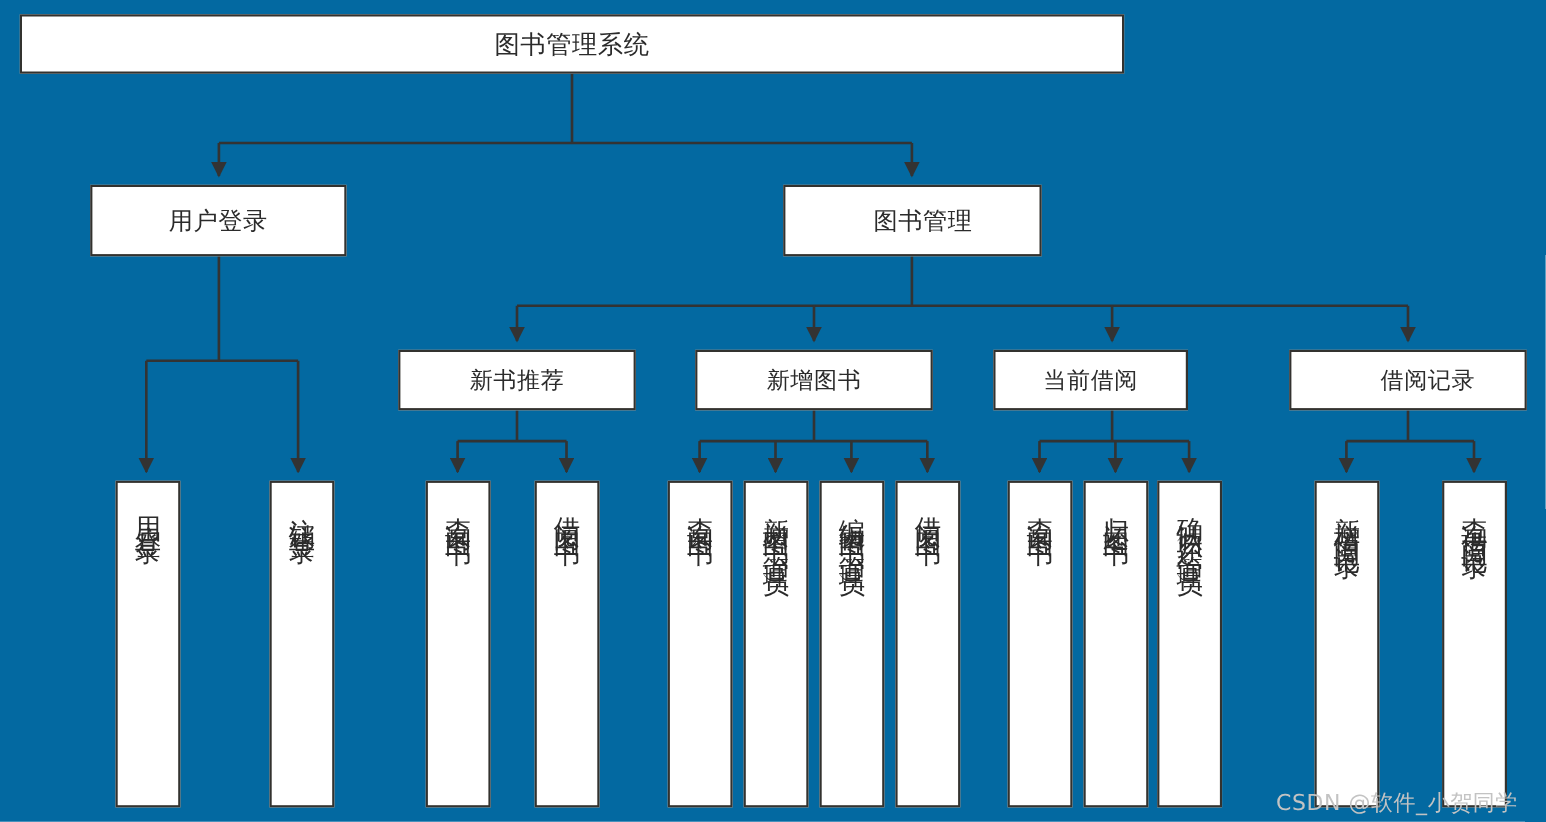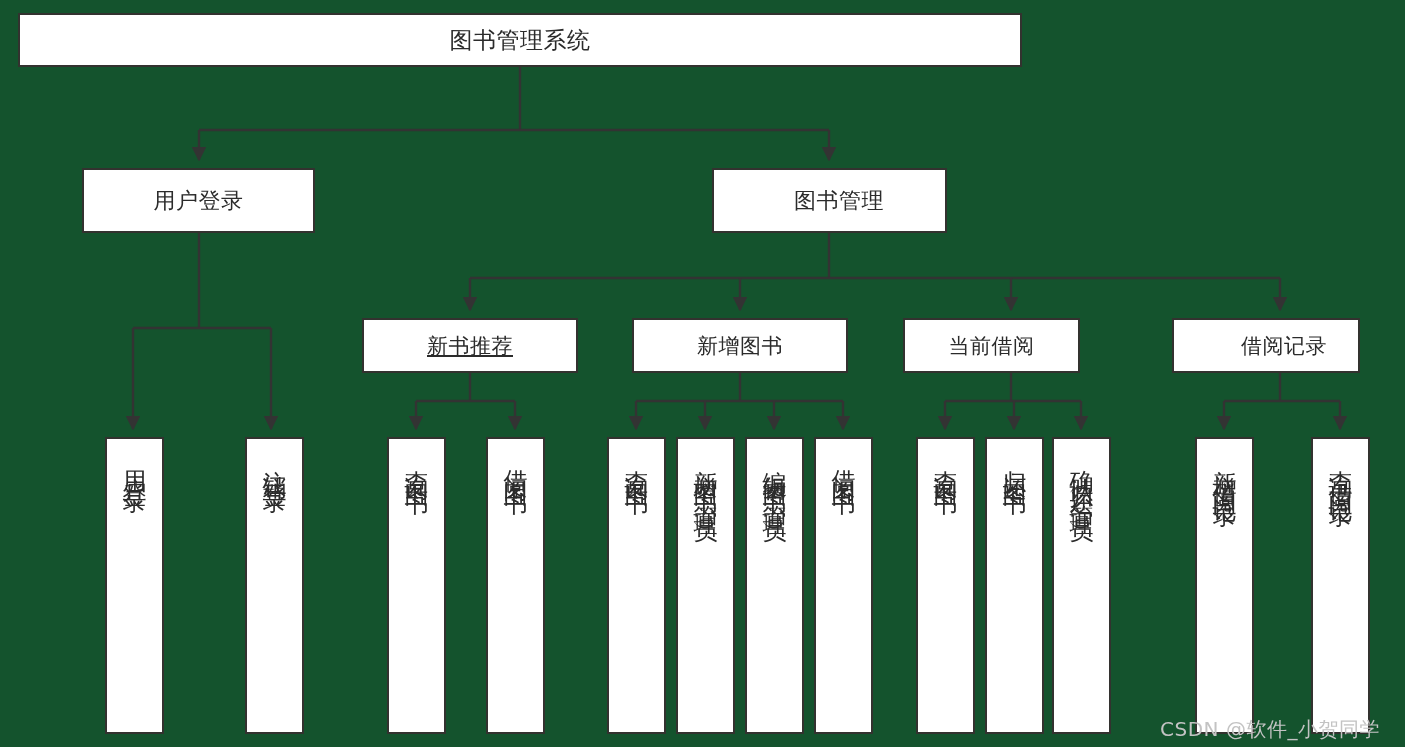--- a/index.html
+++ b/index.html
@@ -1,20 +1,20 @@
 <!DOCTYPE html>
 <html><head>
 <meta charset="utf-8">
 <style>
   html,body{margin:0;padding:0;background:#ffffff;}
   body{
     font-family:"DejaVu Sans","Liberation Sans",sans-serif;
     width:1405px;height:747px;overflow:hidden;
   }
-  #canvas{position:relative;width:1405px;height:747px;background:#14532d;}
+  #canvas{position:relative;width:1405px;height:747px;background:#0369a1;}
 
   svg.edges{position:absolute;left:0;top:0;width:1405px;height:747px;pointer-events:none;}
 
   .node{
     position:absolute;
     box-sizing:border-box;
     background:#ffffff;
     border:2px solid #33322f;
     display:flex;
     align-items:center;
@@ -33,24 +33,24 @@
 
   
   .t1{height:65px;}
   .t1 .node-label{font-size:22px;}
   #node-user-login{left:82px;top:168px;width:233px;}
   #node-book-manage{left:712px;top:168px;width:235px;padding-left:19px;}
 
   
   .t2{height:55px;}
   .t2 .node-label{font-size:21px;}
-  #node-new-book-rec{left:362px;top:318px;width:216px;text-decoration:underline;}
+  #node-new-book-rec{left:362px;top:318px;width:216px;}
   #node-book-borrow{left:632px;top:318px;width:216px;}
   #node-current-borrow{left:903px;top:318px;width:177px;}
-  #node-borrow-record{left:1172px;top:318px;width:188px;padding-left:36px;}
+  #node-borrow-record{left:1172px;top:318px;width:216px;padding-left:36px;}
 
   
   .leaf{
     top:437px;
     height:297px;
     width:59px;
     align-items:flex-start;
     padding-top:12px;
   }
   .leaf .node-label{

